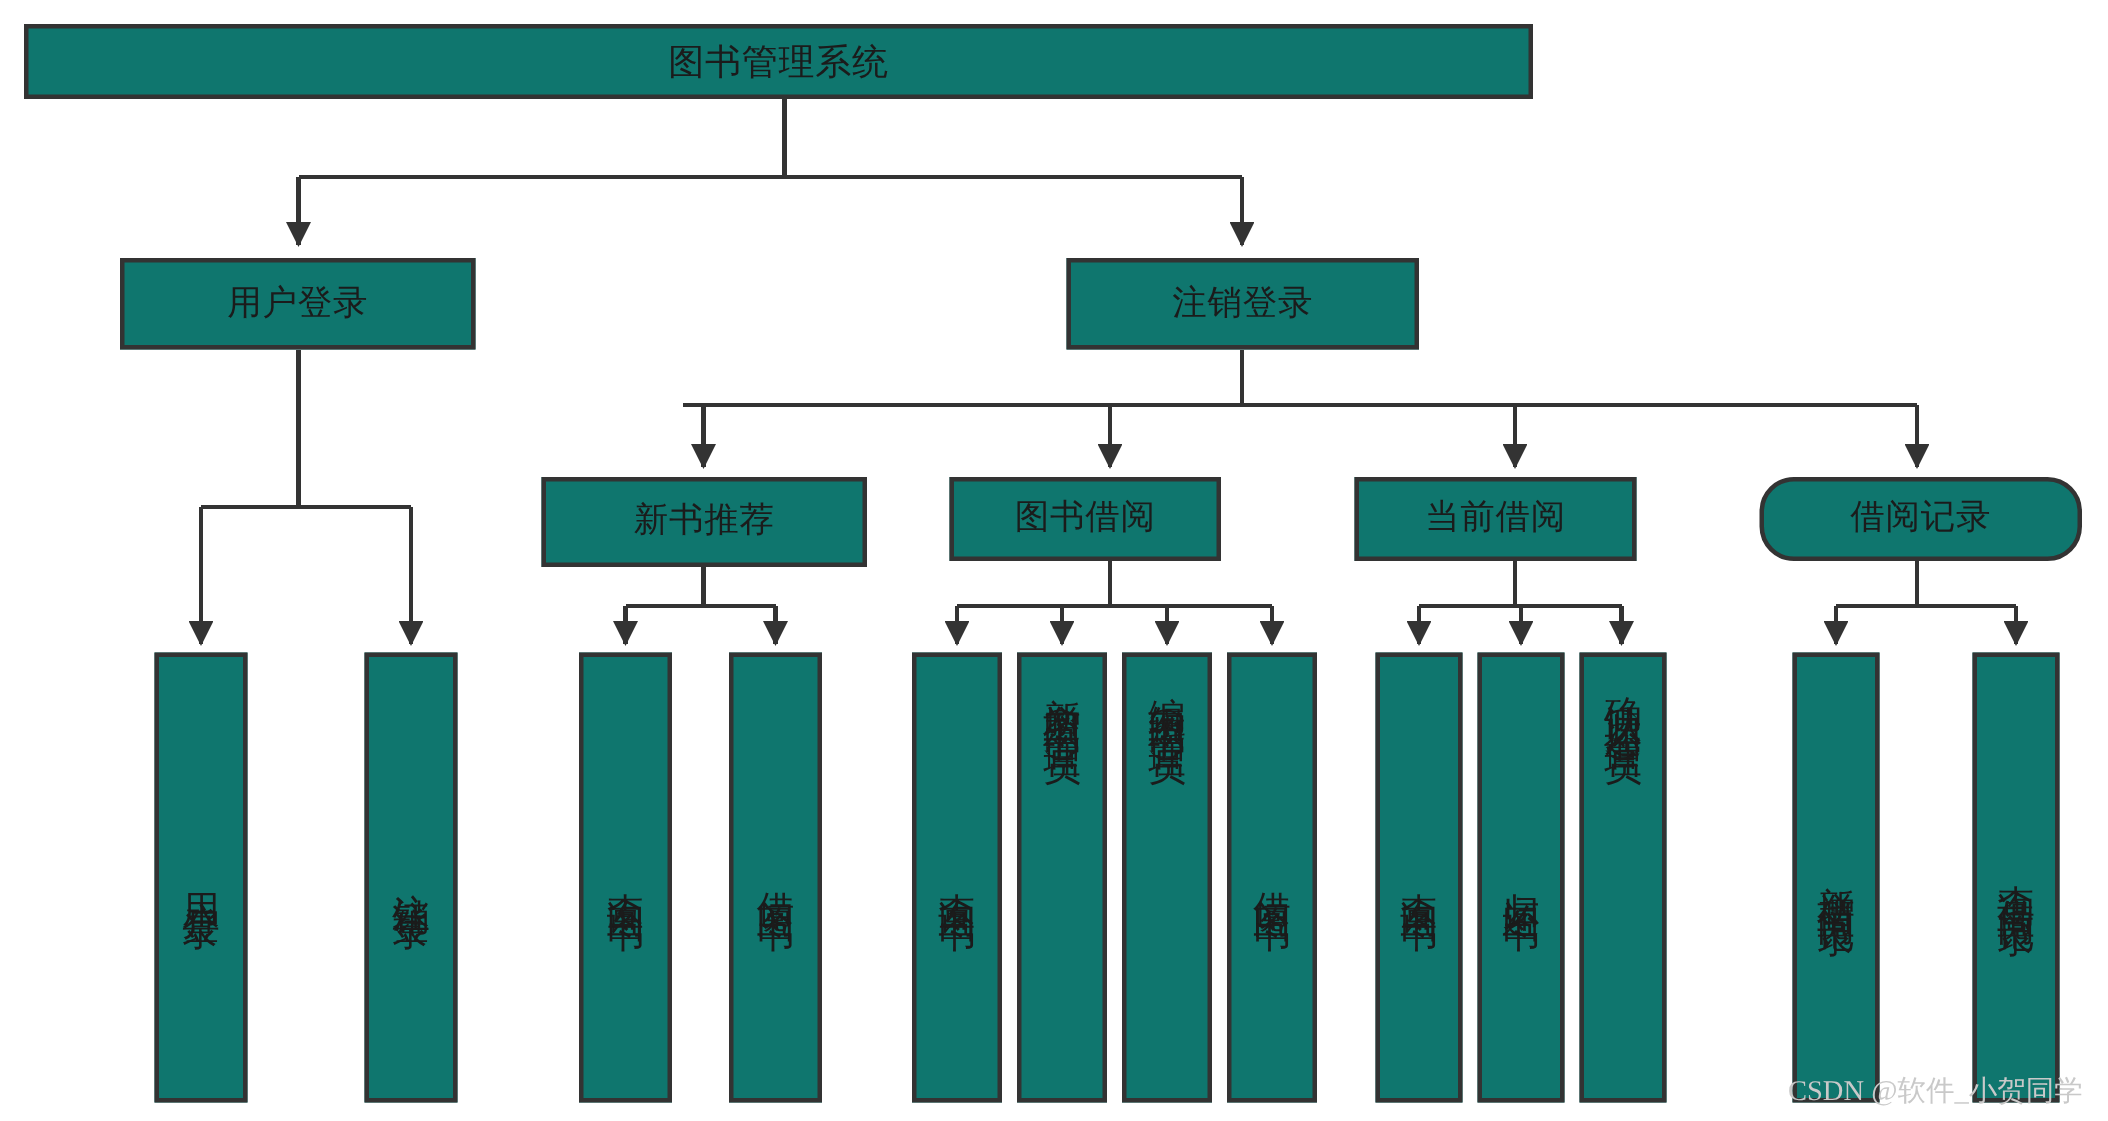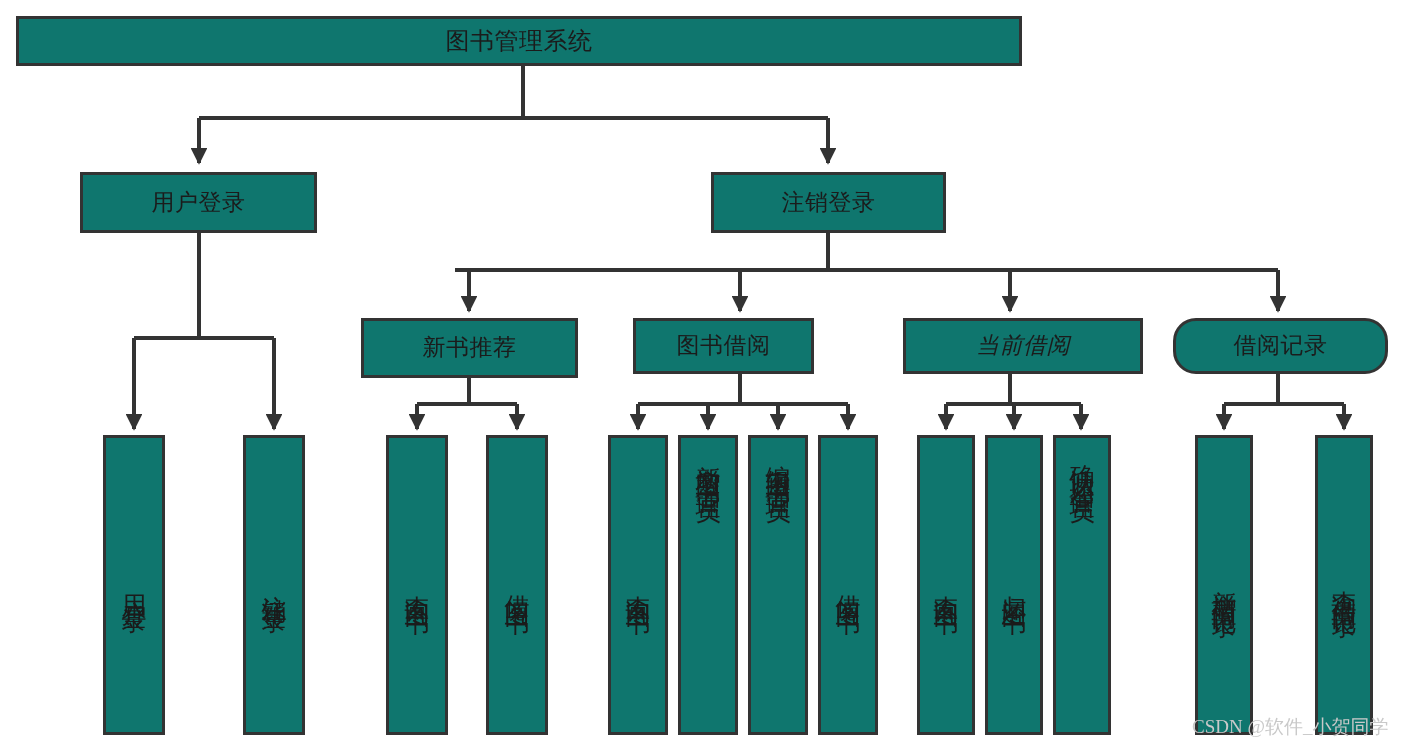--- a/index.html
+++ b/index.html
@@ -147,21 +147,21 @@
   </div>
 
   <div class="node horiz" style="left:361px; top:318px; width:217px; height:60px;">
     <span class="node-label">新书推荐</span>
   </div>
 
   <div class="node horiz" style="left:633px; top:318px; width:181px; height:56px;">
     <span class="node-label">图书借阅</span>
   </div>
 
-  <div class="node horiz" style="left:903px; top:318px; width:240px; height:56px;font-style:italic;">
+  <div class="node horiz" style="left:903px; top:318px; width:188px; height:56px;">
     <span class="node-label">当前借阅</span>
   </div>
 
   <div class="node horiz" style="left:1173px; top:318px; width:215px; height:56px;border-radius:23px;">
     <span class="node-label">借阅记录</span>
   </div>
 
   <div class="node vert centered" style="left:103px; top:435px; width:62px; height:300px;">
     <span class="node-label">用户登录</span>
   </div>

